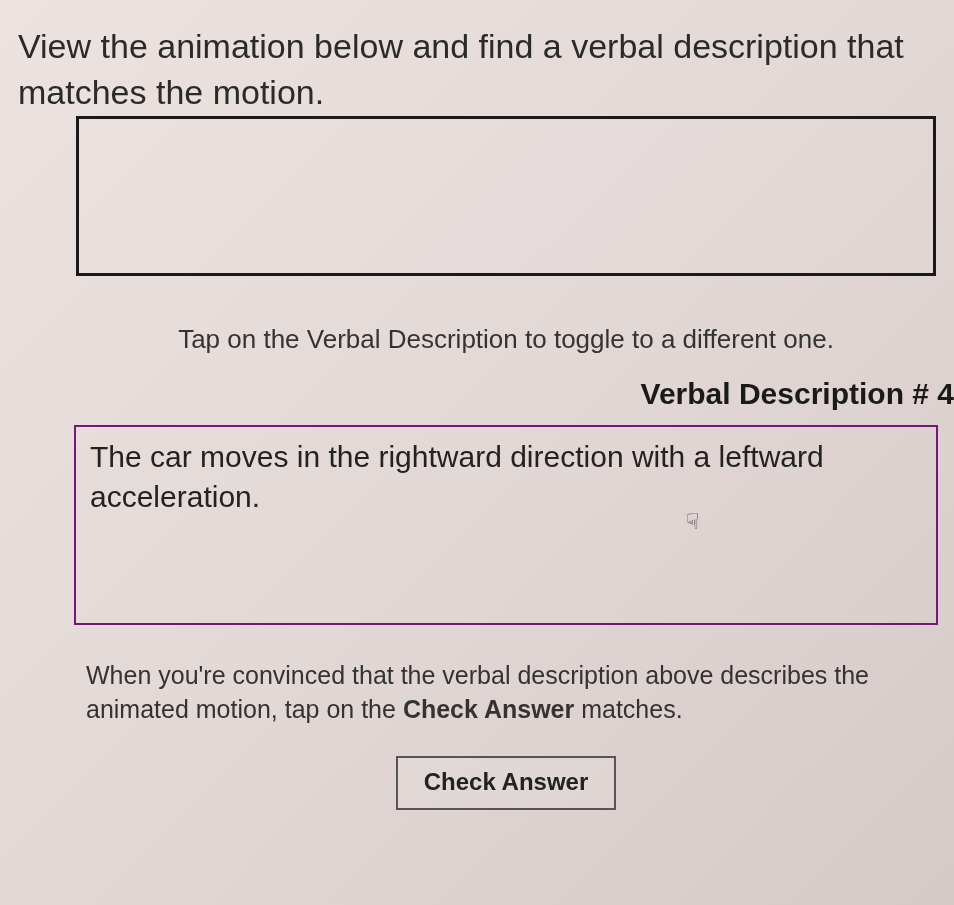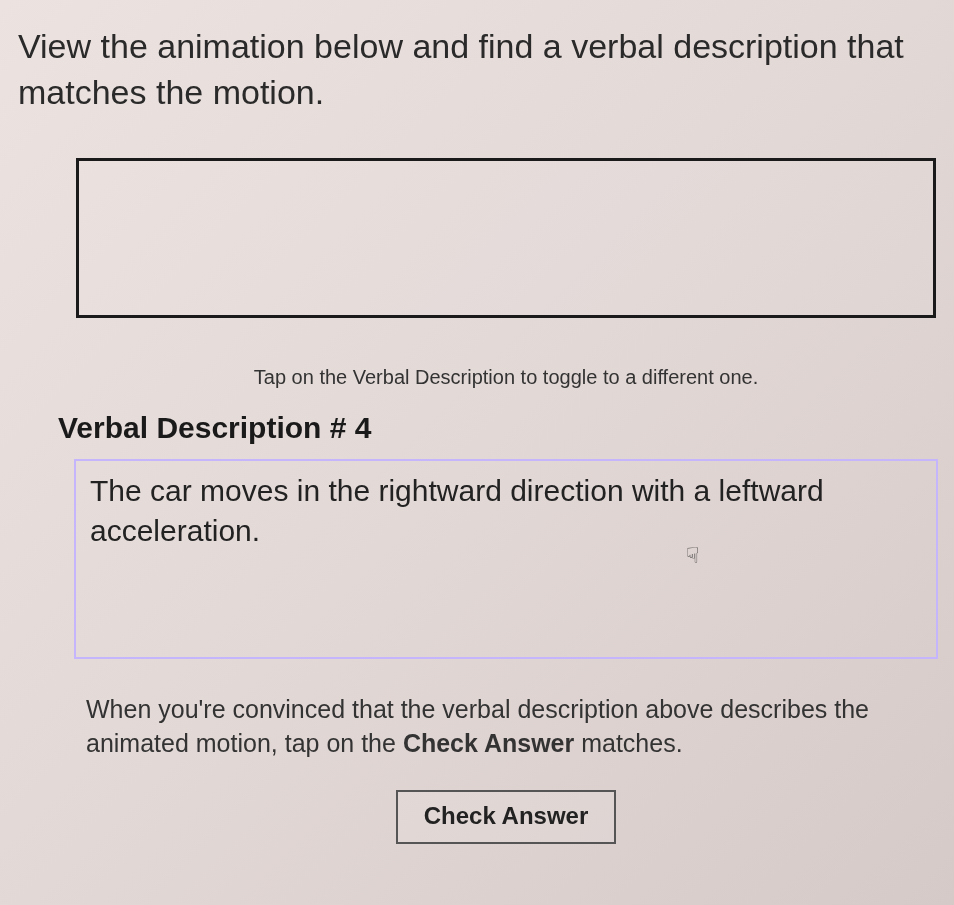--- a/index.html
+++ b/index.html
@@ -13,51 +13,50 @@
   }
   .page {
     padding: 24px 0 0 18px;
     width: 100%;
     height: 100%;
   }
   .instruction {
     font-size: 34px;
     line-height: 1.35;
     color: #2a2a2a;
-    margin-bottom: 42px;
     padding-right: 12px;
   }
   .animation-box {
     margin-left: 58px;
     width: 860px;
     height: 160px;
     border: 3px solid #1a1a1a;
     background: rgba(255,255,255,0.05);
     margin-bottom: 48px;
   }
   .tap-hint {
     text-align: center;
-    font-size: 20px;
+    font-size: 26px;
     color: #333;
     margin-bottom: 22px;
     padding-left: 40px;
   }
   .desc-title {
-    text-align: left;
+    text-align: right;
     font-size: 30px;
     font-weight: bold;
     color: #1a1a1a;
     margin-bottom: 14px;
     padding-left: 40px;
   }
   .desc-box {
     margin-left: 56px;
     width: 864px;
     min-height: 200px;
-    border: 2px solid #c4b5fd;
+    border: 2px solid #701a75;
     padding: 10px 14px 14px 14px;
     position: relative;
     margin-bottom: 34px;
   }
   .desc-text {
     font-size: 30px;
     line-height: 1.35;
     color: #222;
   }
   .cursor {

